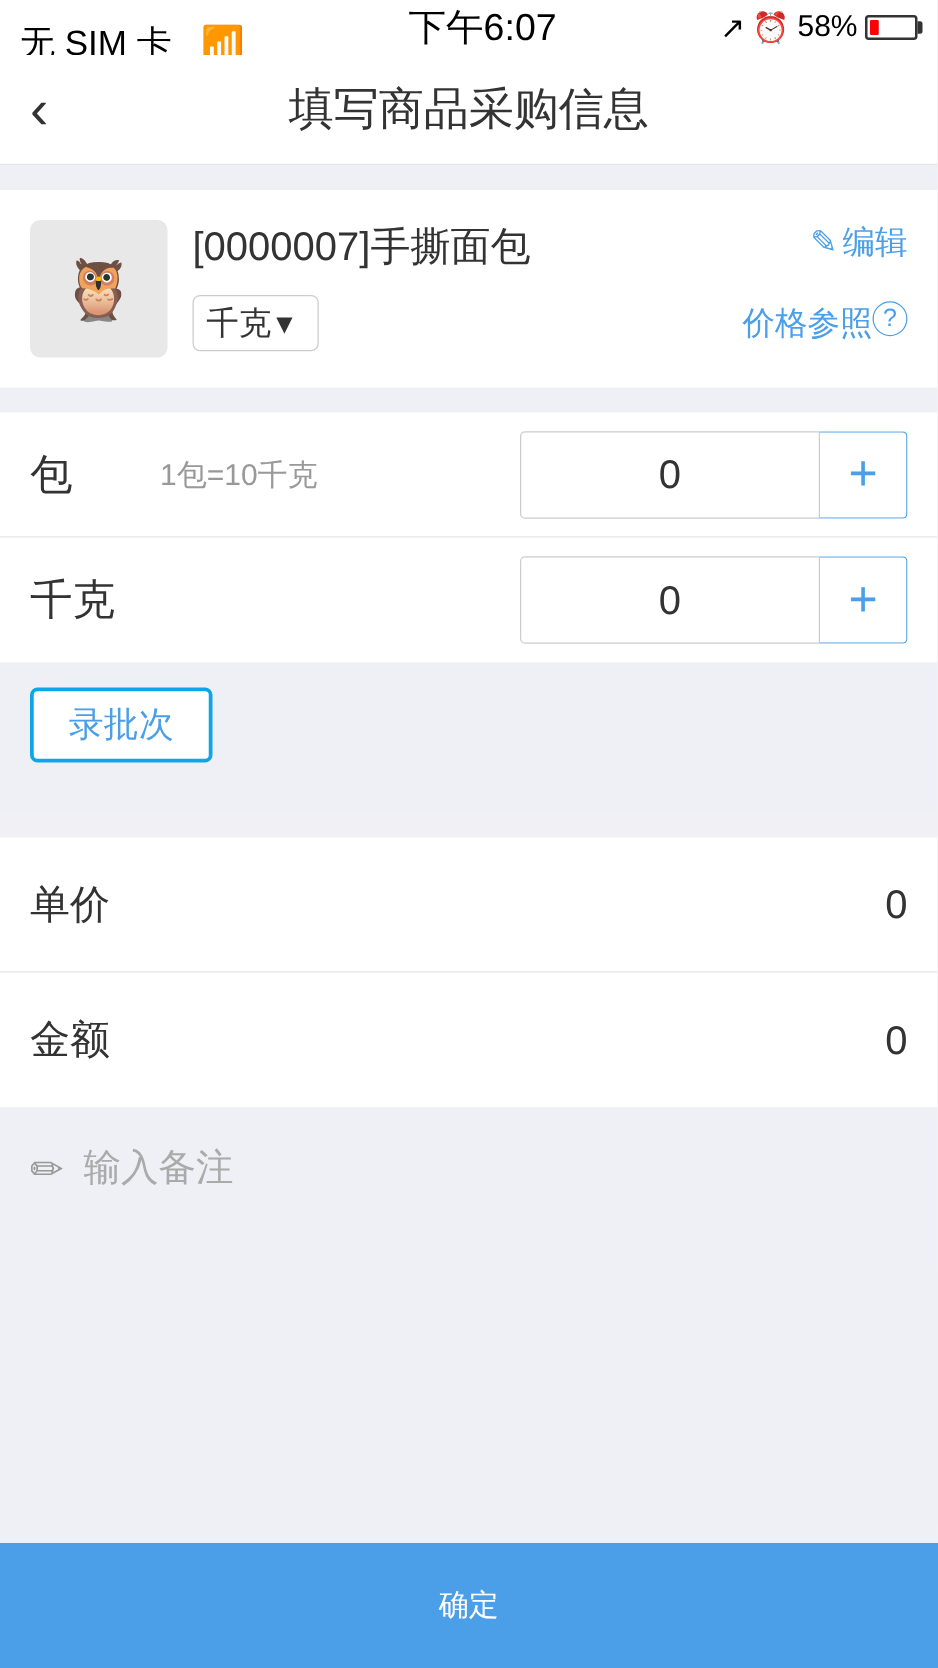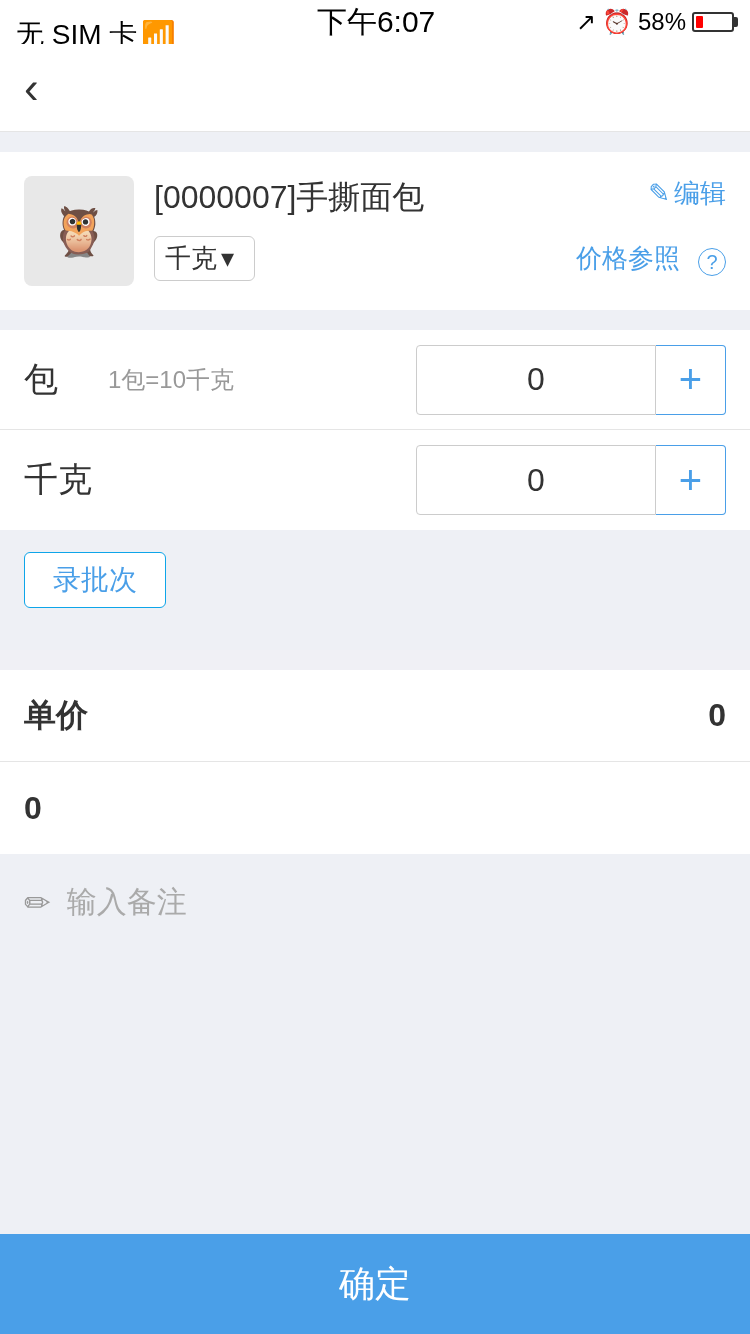--- a/index.html
+++ b/index.html
@@ -16,21 +16,21 @@
     .status-bar {
       height: 44px;
       background: #fff;
       display: flex;
       align-items: center;
       justify-content: space-between;
       padding: 0 16px;
       font-size: 28px;
       font-weight: 500;
     }
-    .status-left { display: flex; align-items: center; gap: 4px; margin-top: 26px; }
+    .status-left { display: flex; align-items: center; gap: 24px; margin-top: 26px; }
     .status-center { font-size: 30px; font-weight: 500; }
     .status-right { display: flex; align-items: center; gap: 6px; font-size: 24px; }
     .battery-icon {
       width: 42px; height: 20px;
       border: 2px solid #333;
       border-radius: 3px;
       position: relative;
       display: inline-flex;
       align-items: center;
       padding: 2px;
@@ -143,22 +143,22 @@
       display: flex;
       align-items: center;
       gap: 4px;
       cursor: pointer;
     }
     .price-ref {
       margin-left: auto;
       color: #4a9fe8;
       font-size: 26px;
       display: flex;
-      align-items: flex-end;
-      gap: 18px;
+      align-items: flex-start;
+      gap: 0;
       cursor: pointer;
     }
     .price-ref-question {
       width: 28px; height: 28px;
       border: 1.5px solid #4a9fe8;
       border-radius: 50%;
       display: inline-flex;
       align-items: center;
       justify-content: center;
       font-size: 20px;
@@ -177,21 +177,21 @@
       border-bottom: none;
     }
     .quantity-label {
       font-size: 34px;
       color: #333;
       min-width: 80px;
     }
     .quantity-sub {
       font-size: 24px;
       color: #999;
-      margin-left: 4px;
+      margin-left: 24px;
     }
     .quantity-input-wrapper {
       display: flex;
       align-items: center;
       margin-left: auto;
       gap: 0;
     }
     .quantity-input {
       width: 240px;
       height: 70px;
@@ -225,41 +225,40 @@
       display: flex;
       align-items: center;
       height: 100px;
     }
     .total-label {
       font-size: 30px;
       color: #333;
       flex: 1;
     }
     .record-btn {
-      border: 1px solid #0ea5e9;
+      border: 3px solid #0ea5e9;
       color: #4a9fe8;
       background: #fff;
       border-radius: 6px;
       padding: 8px 28px;
       font-size: 28px;
       cursor: pointer;
     }
 
     
     .price-section {
       background: #fff;
       margin-top: 20px;
     }
     .price-row {
       display: flex;
       align-items: center;
       padding: 0 24px;
-      height: 92px;
+      height: 108px;
       border-bottom: 1px solid #e5e5e5;
-      font-weight: bold;
     }
     .price-row:last-child {
       border-bottom: none;
     }
     .price-label {
       font-size: 32px;
       color: #333;
       flex: 1;
     }
     .price-value {
@@ -294,21 +293,21 @@
 
     
     .confirm-btn {
       position: fixed;
       bottom: 0;
       left: 0;
       width: 750px;
       height: 100px;
       background: #4a9fe8;
       color: #fff;
-      font-size: 36px;
+      font-size: 24px;
       display: flex;
       align-items: center;
       justify-content: center;
       cursor: pointer;
       border: none;
       z-index: 100;
     }
 
     .page-wrapper {
       padding-bottom: 100px;
@@ -330,20 +329,21 @@
       <span>⏰</span>
       <span>58%</span>
       <span class="battery-icon">
         <span class="battery-fill"></span>
       </span>
     </div>
   </div>
 
   <div class="nav-bar">
     <span class="nav-back">‹</span>
+    <span class="nav-title">填写商品采购信息</span>
   </div>
 
   <div class="divider"></div>
 
   <div class="product-card">
     <div class="product-image">
       <span class="product-image-icon">🦉</span>
     </div>
     <div class="product-info">
       <div class="product-name">[0000007]手撕面包</div>
@@ -391,20 +391,21 @@
   </div>
 
   <div class="divider"></div>
 
   <div class="price-section">
     <div class="price-row">
       <span class="price-label">单价</span>
       <span class="price-value">0</span>
     </div>
     <div class="price-row">
+      <span class="price-label">金额</span>
       <span class="price-value">0</span>
     </div>
   </div>
 
   <div class="note-section">
     <span class="note-icon">✏</span>
     <span class="note-placeholder">输入备注</span>
   </div>
 
   <div class="main-content"></div>

